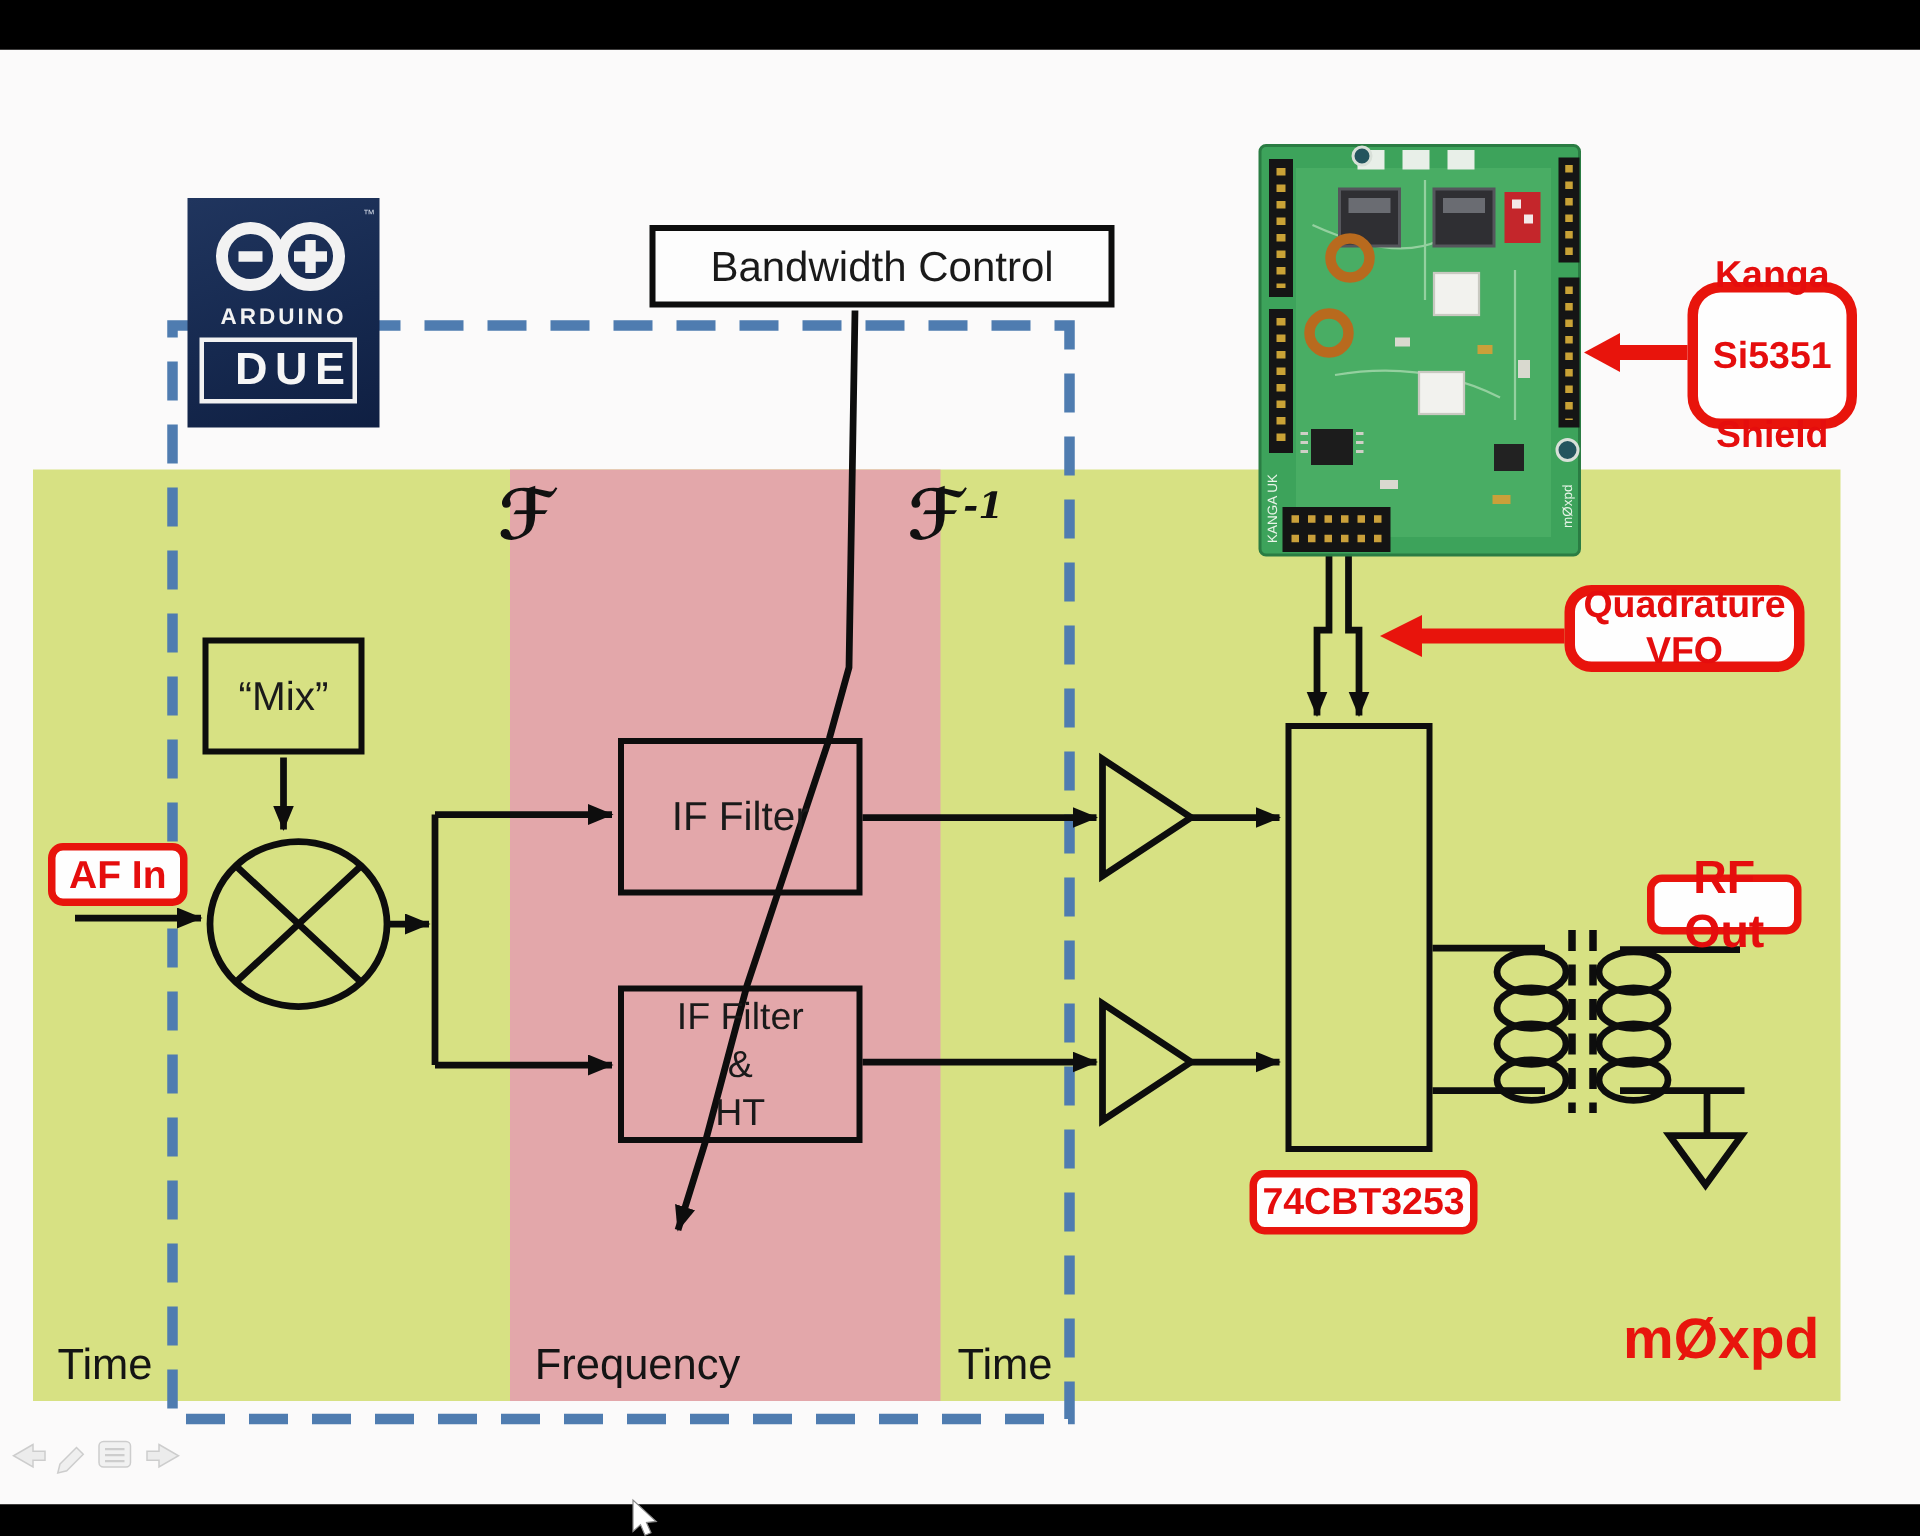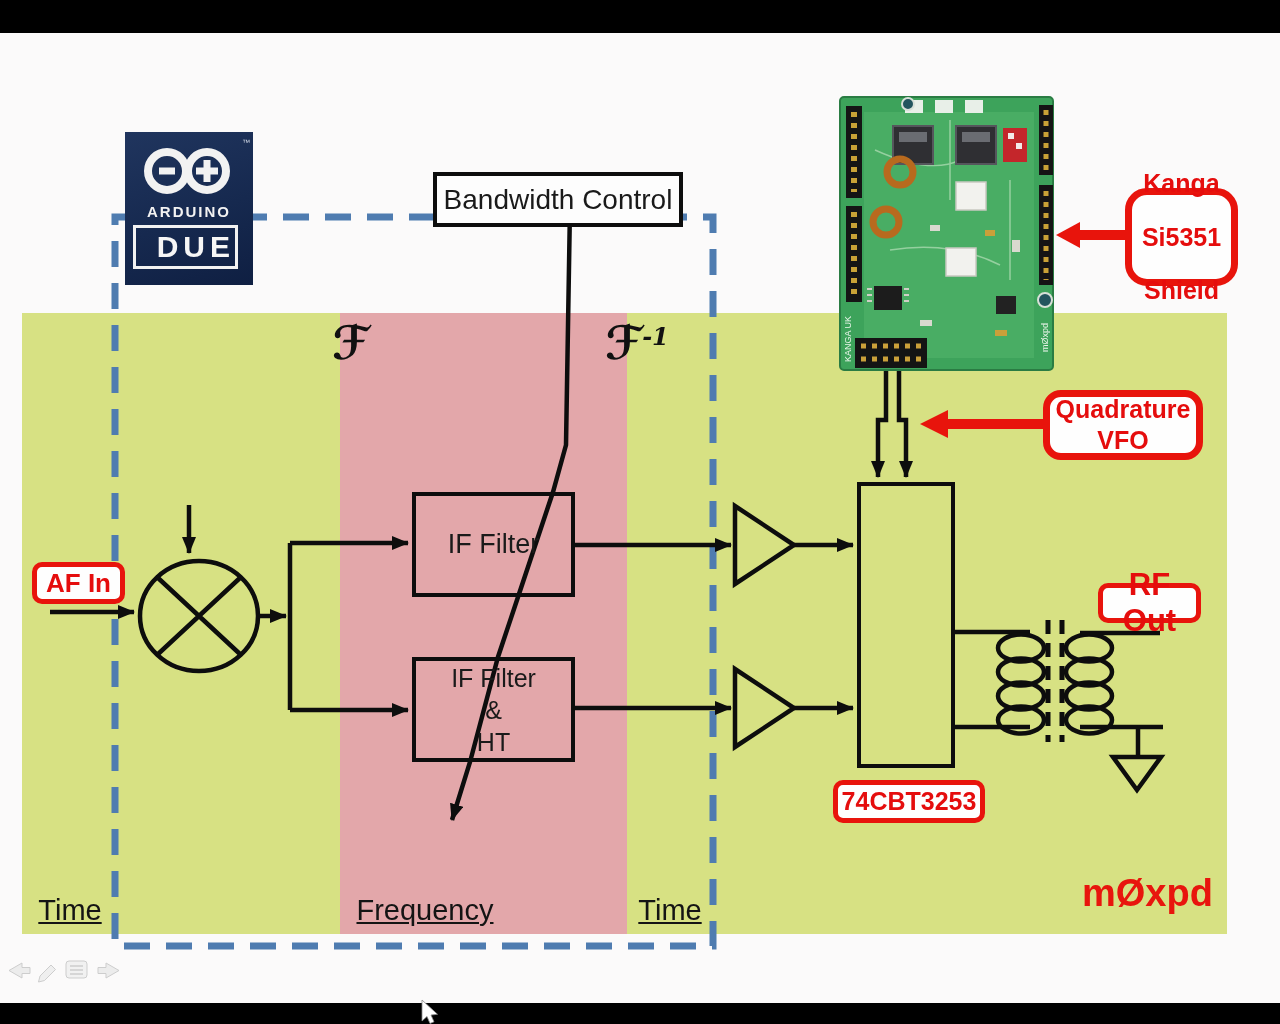--- a/index.html
+++ b/index.html
@@ -14,21 +14,21 @@
   svg.layer{left:0;top:0;width:1280px;height:1024px;pointer-events:none;}
   .blackbox{box-sizing:border-box;border:4px solid #0d0d0d;background:transparent;
             display:flex;align-items:center;justify-content:center;color:#1a1a1a;text-align:center;}
   .whitefill{background:#fdfdfd;}
   .redlbl{box-sizing:border-box;background:#fefefe;color:#e50d0d;font-weight:bold;
           display:flex;flex-direction:column;align-items:center;justify-content:center;
           text-align:center;border-style:solid;border-color:#e8140c;}
   .fsym{font-family:"DejaVu Serif","DejaVu Sans",serif;font-style:italic;font-weight:bold;
         color:#111;font-size:46px;line-height:1;}
   .fsym sup{font-size:24px;vertical-align:14px;}
-  .axis-label{font-size:29px;color:#141414;display:flex;align-items:center;justify-content:center;text-decoration:underline;}
+  .axis-label{font-size:29px;color:#141414;display:flex;align-items:center;justify-content:center;}
   #callsign{font-size:38px;font-weight:bold;color:#e8150d;}
   
   #arduino-logo{left:125px;top:132px;width:128px;height:153px;
                 background:linear-gradient(160deg,#20355e 0%,#16294f 55%,#0f1f42 100%);}
   #arduino-logo .brand{position:absolute;left:0;top:71px;width:128px;text-align:center;
                 color:#f2f2f2;font-weight:bold;font-size:15px;letter-spacing:2px;}
   #arduino-logo .model-box{position:absolute;left:8px;top:93px;width:105px;height:44px;
                 box-sizing:border-box;border:3px solid #f2f2f2;display:flex;align-items:center;
                 justify-content:flex-end;color:#f6f6f6;font-weight:bold;font-size:30px;letter-spacing:5px;}
   #arduino-logo .tm{position:absolute;right:3px;top:6px;color:#cfd6e4;font-size:8px;}
@@ -140,24 +140,27 @@
 
     <g>
       <path d="M22,963 l-13,7.5 13,7.5 v-4.5 h8 v-6 h-8 z" fill="#ececec" stroke="#cdcdcd" stroke-width="1"></path>
       <path d="M40,976 l11,-11 4.5,4.5 -11,11 -6,1.5 z" fill="#efefef" stroke="#cdcdcd" stroke-width="1"></path>
       <rect x="66" y="961" width="21" height="17" rx="3" fill="#f1f1f1" stroke="#cdcdcd" stroke-width="1"></rect>
       <path d="M70,966 h13 M70,970 h13 M70,974 h13" stroke="#cdcdcd" stroke-width="1.5"></path>
       <path d="M106,963 l13,7.5 -13,7.5 v-4.5 h-8 v-6 h8 z" fill="#ececec" stroke="#cdcdcd" stroke-width="1"></path>
     </g>
   </svg>
 
-  <div class="abs blackbox whitefill" style="left:433px;top:150px;width:250px;height:55px;font-size:28px;margin-top:22px;">
+  <div class="abs blackbox whitefill" style="left:433px;top:150px;width:310px;height:55px;font-size:28px;">
     <span>Bandwidth Control</span>
   </div>
 
+  <div class="abs blackbox" style="left:135px;top:425px;width:108px;height:78px;font-size:27px;">
+    <span>“Mix”</span>
+  </div>
 
   <div class="abs blackbox" style="left:412px;top:492px;width:163px;height:105px;font-size:27px;">
     <span>IF Filter</span>
   </div>
 
   <div class="abs blackbox" style="left:412px;top:657px;width:163px;height:105px;font-size:25px;line-height:1.28;flex-direction:column;">
     <span>IF Filter</span>
     <span>&amp;</span>
     <span>HT</span>
   </div>
@@ -167,21 +170,21 @@
   <div class="abs redlbl" style="left:32px;top:562px;width:93px;height:42px;border-width:5px;border-radius:10px;font-size:26px;">
     <span>AF In</span>
   </div>
 
   <div class="abs redlbl" style="left:1125px;top:188px;width:113px;height:98px;border-width:7px;border-radius:22px;font-size:25px;line-height:1.22;gap:23px;">
     <span>Kanga</span>
     <span>Si5351</span>
     <span>Shield</span>
   </div>
 
-  <div class="abs redlbl" style="left:1043px;top:390px;width:160px;height:70px;border-width:7px;border-radius:18px;font-size:25px;line-height:1.25;">
+  <div class="abs redlbl" style="left:1043px;top:390px;width:160px;height:58px;border-width:7px;border-radius:18px;font-size:25px;line-height:1.25;">
     <span>Quadrature</span>
     <span>VFO</span>
   </div>
 
   <div class="abs redlbl" style="left:1098px;top:583px;width:103px;height:40px;border-width:5px;border-radius:10px;font-size:31px;">
     <span>RF Out</span>
   </div>
 
   <div class="abs redlbl" style="left:833px;top:780px;width:152px;height:43px;border-width:5px;border-radius:10px;font-size:25px;">
     <span>74CBT3253</span>

